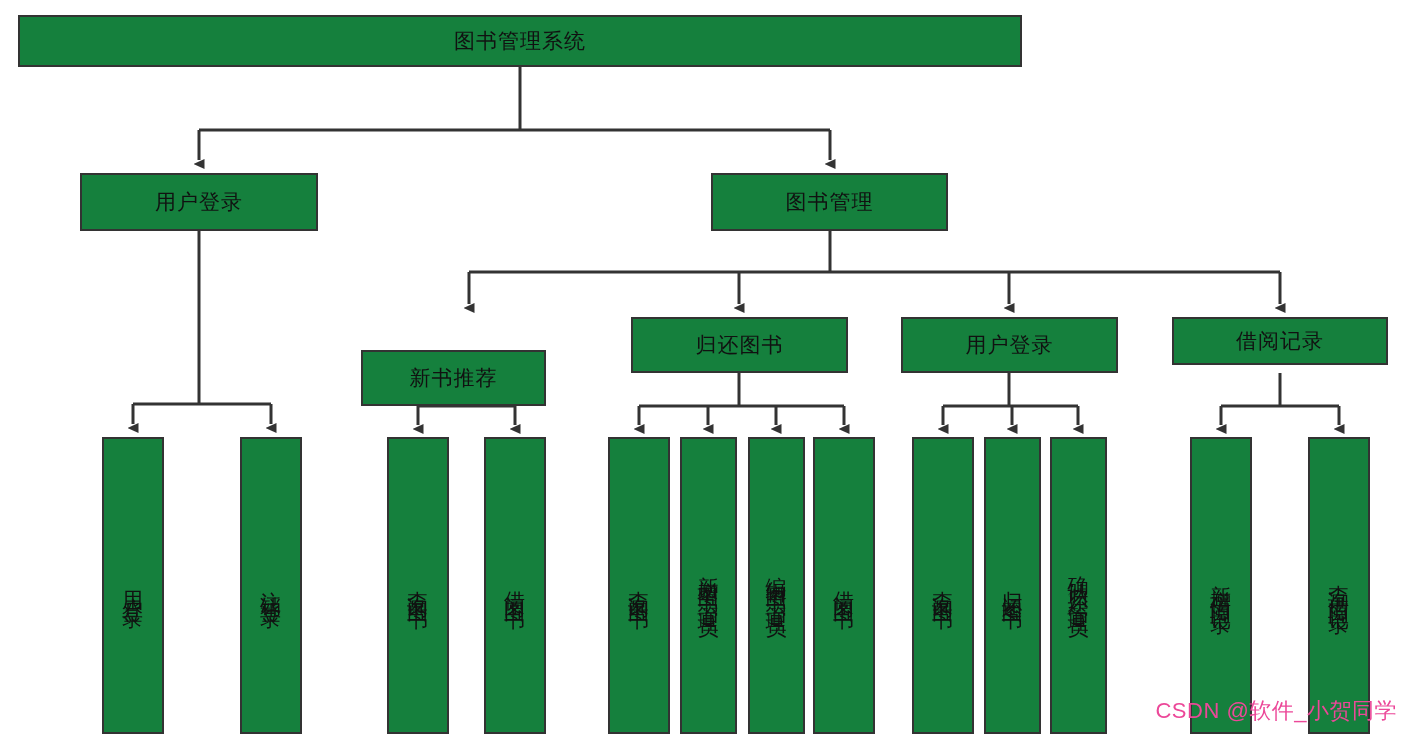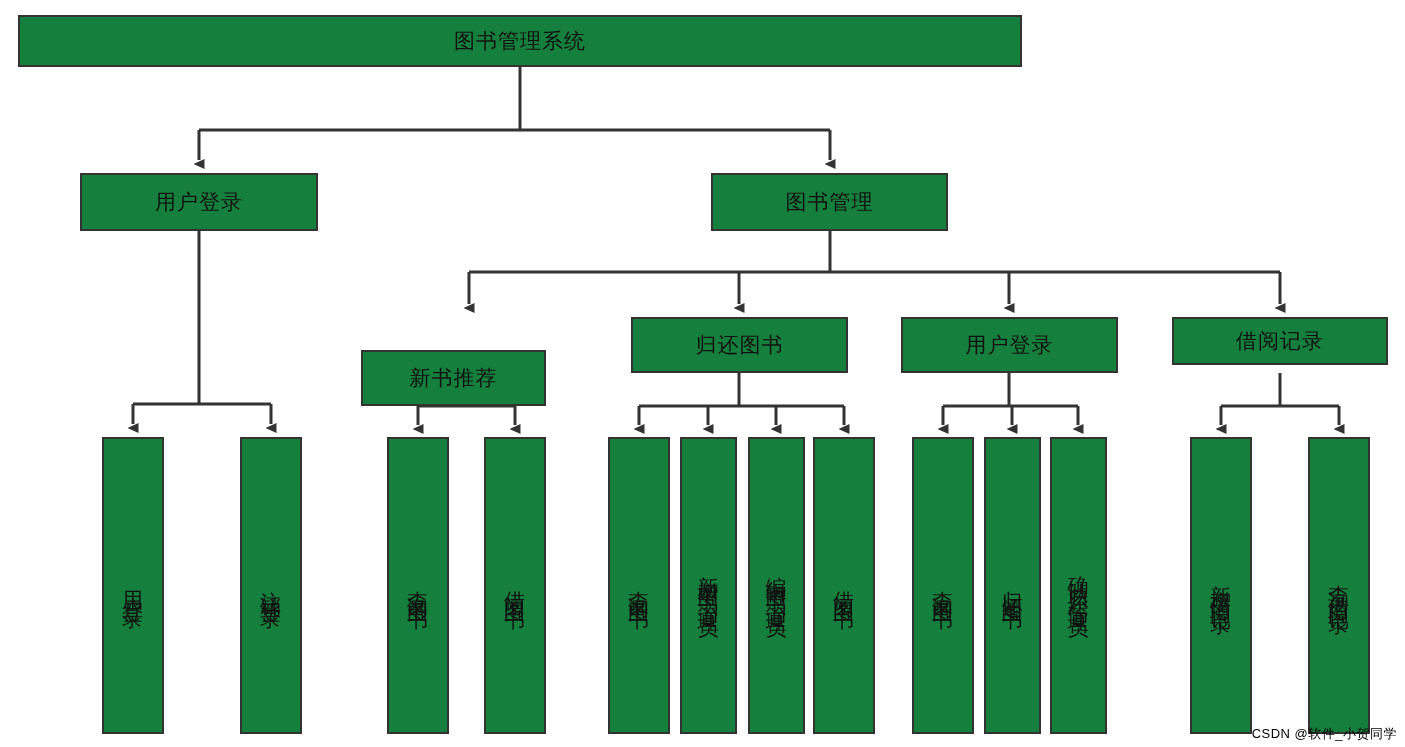--- a/index.html
+++ b/index.html
@@ -53,23 +53,23 @@
     white-space: nowrap;
     display: block;
   }
   .node .htext {
     display: block;
     white-space: nowrap;
   }
   #watermark {
     position: absolute;
     right: 8px;
-    bottom: 4px;
-    font-size: 13px;
-    color: #000000;
+    bottom: 21px;
+    font-size: 22px;
+    color: #ec4899;
     letter-spacing: 0.5px;
     white-space: nowrap;
   }
 </style>
 </head>
 <body>
 
 <div id="canvas">
 
   <svg id="edges" viewBox="0 0 1405 747" xmlns="http://www.w3.org/2000/svg">

